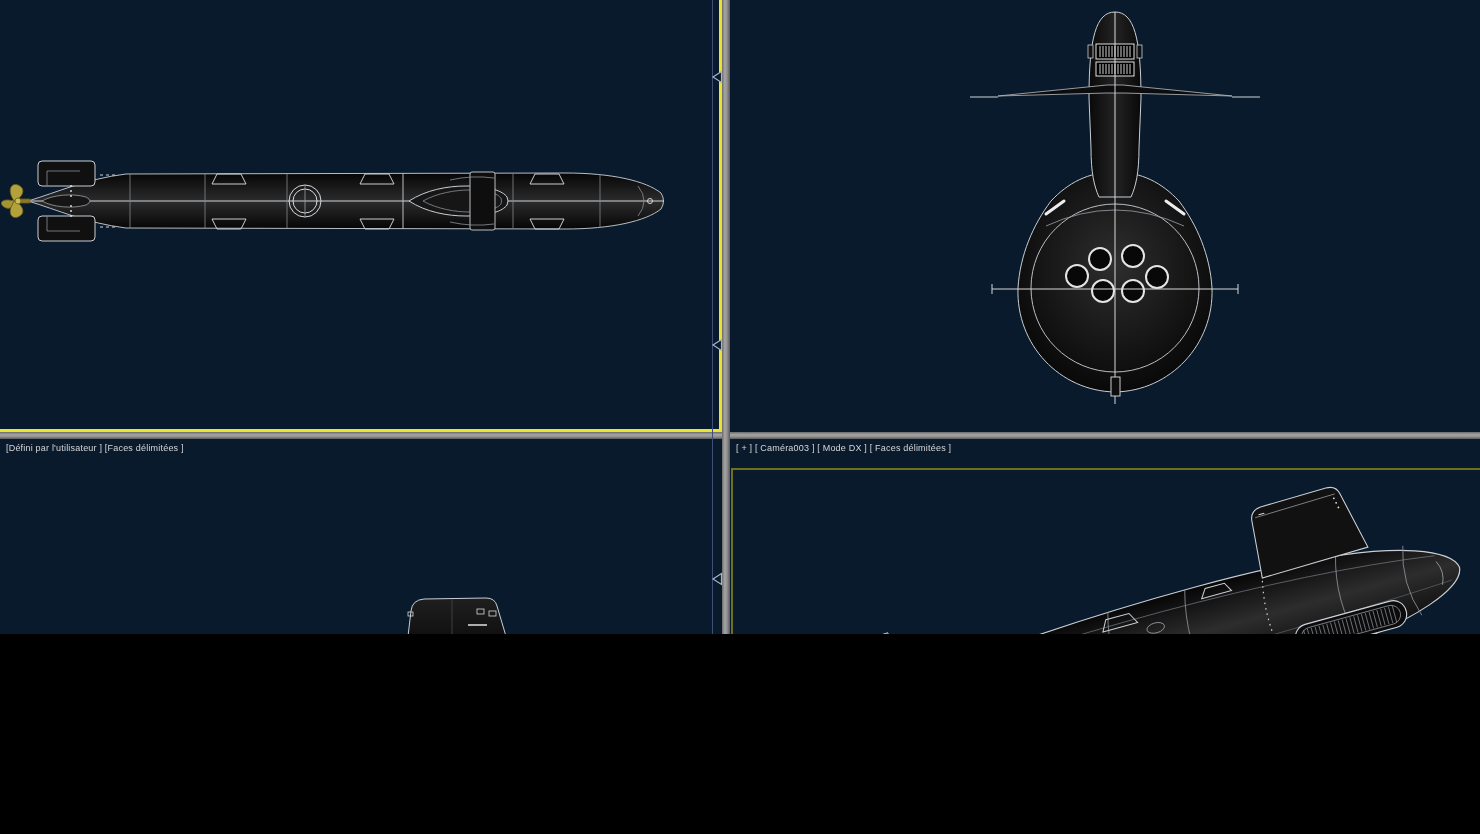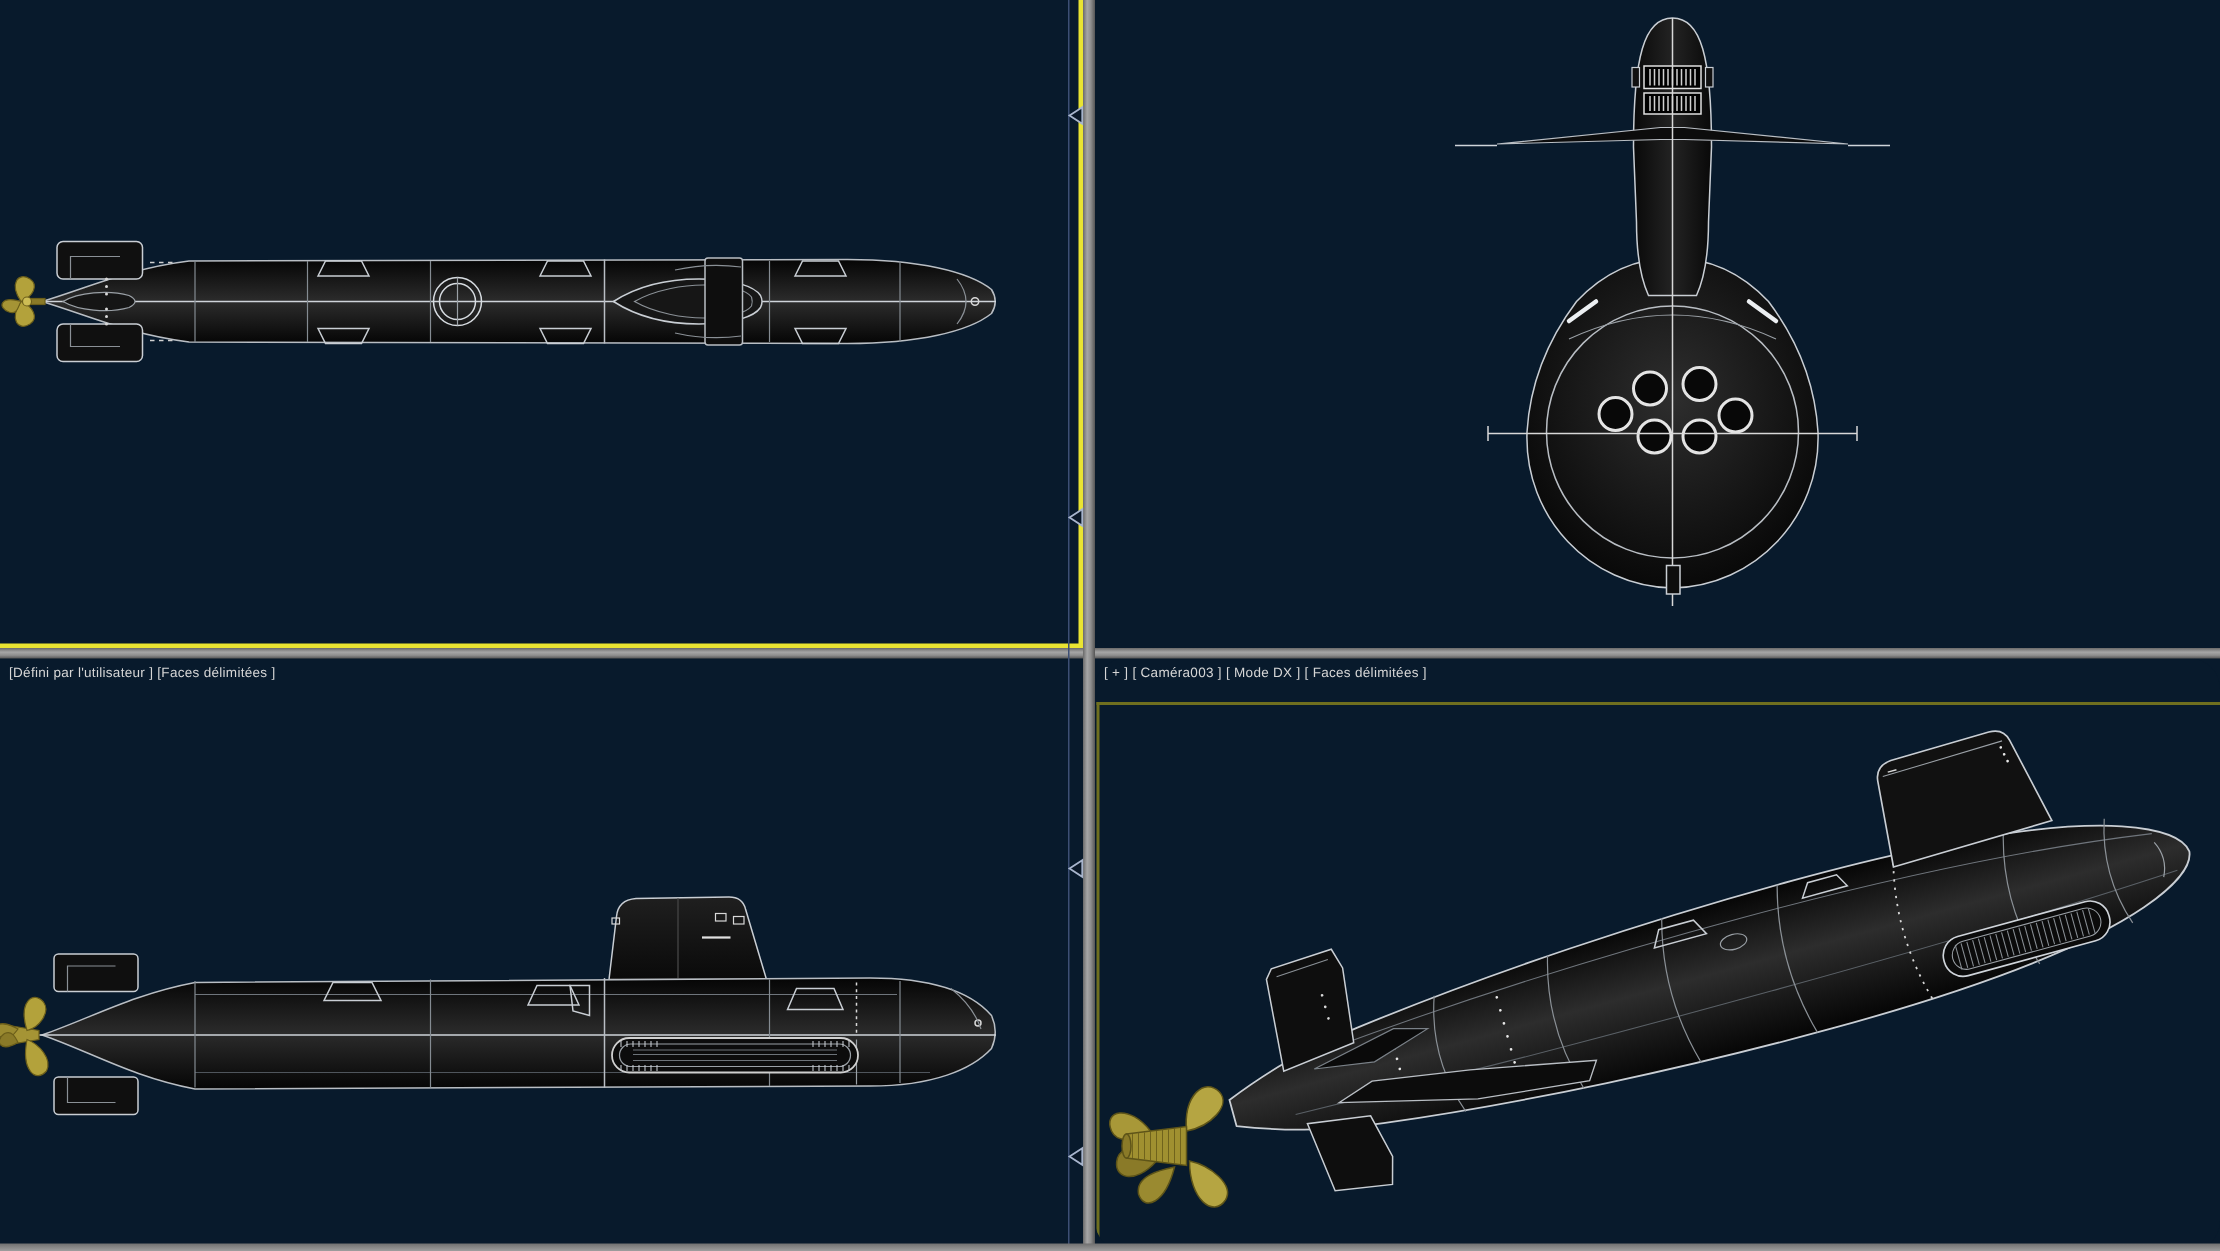--- a/index.html
+++ b/index.html
@@ -1,16 +1,16 @@
 <!DOCTYPE html>
 <html><head>
 <meta charset="utf-8">
 <style>
   html,body{margin:0;padding:0;background:#000;}
-  #stage{position:relative;width:1480px;height:834px;overflow:hidden;background:#081a2c;
+  #stage{position:relative;width:1480px;height:634px;overflow:hidden;background:#081a2c;
          font-family:"Liberation Sans",sans-serif;}
   .vp{position:absolute;background:#081a2c;overflow:hidden;}
   #vp-tl{left:0;top:0;width:722px;height:432px;border-right:3px solid #e9e432;
          border-bottom:3px solid #e9e432;box-sizing:border-box;}
   #vp-tr{left:730px;top:0;width:750px;height:432px;}
   #vp-bl{left:0;top:439px;width:722px;height:395px;}
   #vp-br{left:730px;top:439px;width:750px;height:395px;border-radius:20px;}
   .div-v{position:absolute;left:722px;top:0;width:8px;height:834px;z-index:4;
          background:linear-gradient(90deg,#6a6a6a,#a6a6a6 35%,#8e8e8e 65%,#565656);}
   .div-h{position:absolute;left:0;top:432px;width:1480px;height:7px;z-index:4;

